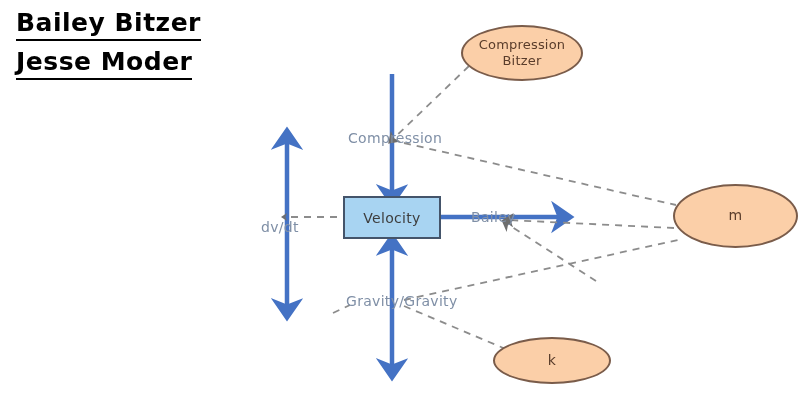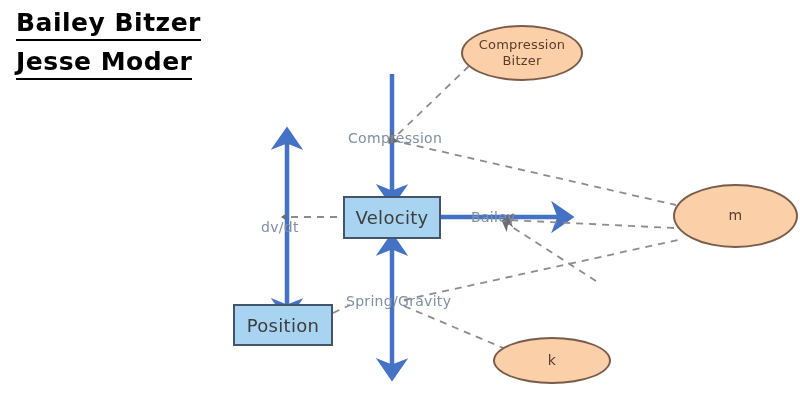--- a/index.html
+++ b/index.html
@@ -51,21 +51,21 @@
     position: absolute;
     box-sizing: border-box;
     background: #a8d4f2;
     border: 2px solid #44546a;
     display: flex;
     align-items: center;
     justify-content: center;
   }
   .node-box .node-label {
     font-family: "DejaVu Sans", sans-serif;
-    font-size: 18px;
+    font-size: 14px;
     color: #3d3d3d;
     letter-spacing: 0.3px;
     white-space: nowrap;
   }
 
   
   .node-ellipse {
     position: absolute;
     box-sizing: border-box;
     background: #fbcfa8;
@@ -148,23 +148,20 @@
 
     <line x1="404" y1="306" x2="508" y2="350" stroke="#8c8c8c" stroke-width="1.8" stroke-dasharray="7 6"></line>
 
     <line x1="333" y1="313" x2="350" y2="305" stroke="#8c8c8c" stroke-width="1.8" stroke-dasharray="7 6"></line>
   </svg>
 
   <div class="node-box" style="left:343px; top:196px; width:98px; height:43px;">
     <span class="node-label">Velocity</span>
   </div>
 
-  <div class="node-box" style="left:233px; top:304px; width:100px; height:42px;">
-    <span class="node-label">Position</span>
-  </div>
 
   <div class="node-ellipse" style="left:461px; top:25px; width:122px; height:56px;">
     <span class="node-label">
       <span>Compression</span><br>
       <span>Bitzer</span>
     </span>
   </div>
 
   <div class="node-ellipse single-line var-label" style="left:673px; top:184px; width:125px; height:64px;">
     <span class="node-label">m</span>
@@ -174,15 +171,15 @@
   <div class="node-ellipse single-line var-label" style="left:493px; top:337px; width:118px; height:47px;">
     <span class="node-label">k</span>
   </div>
 
   <div class="edge-caption" style="left:348px; top:130px;">Compression</div>
 
   <div class="edge-caption" style="left:471px; top:209px;">Bailey</div>
 
   <div class="edge-caption" style="left:261px; top:219px;">dv/dt</div>
 
-  <div class="edge-caption" style="left:346px; top:293px;">Spring/Gravity</div>
+  <div class="edge-caption" style="left:346px; top:293px;">Gravity/Gravity</div>
 
 </div>
 
 </body></html>

